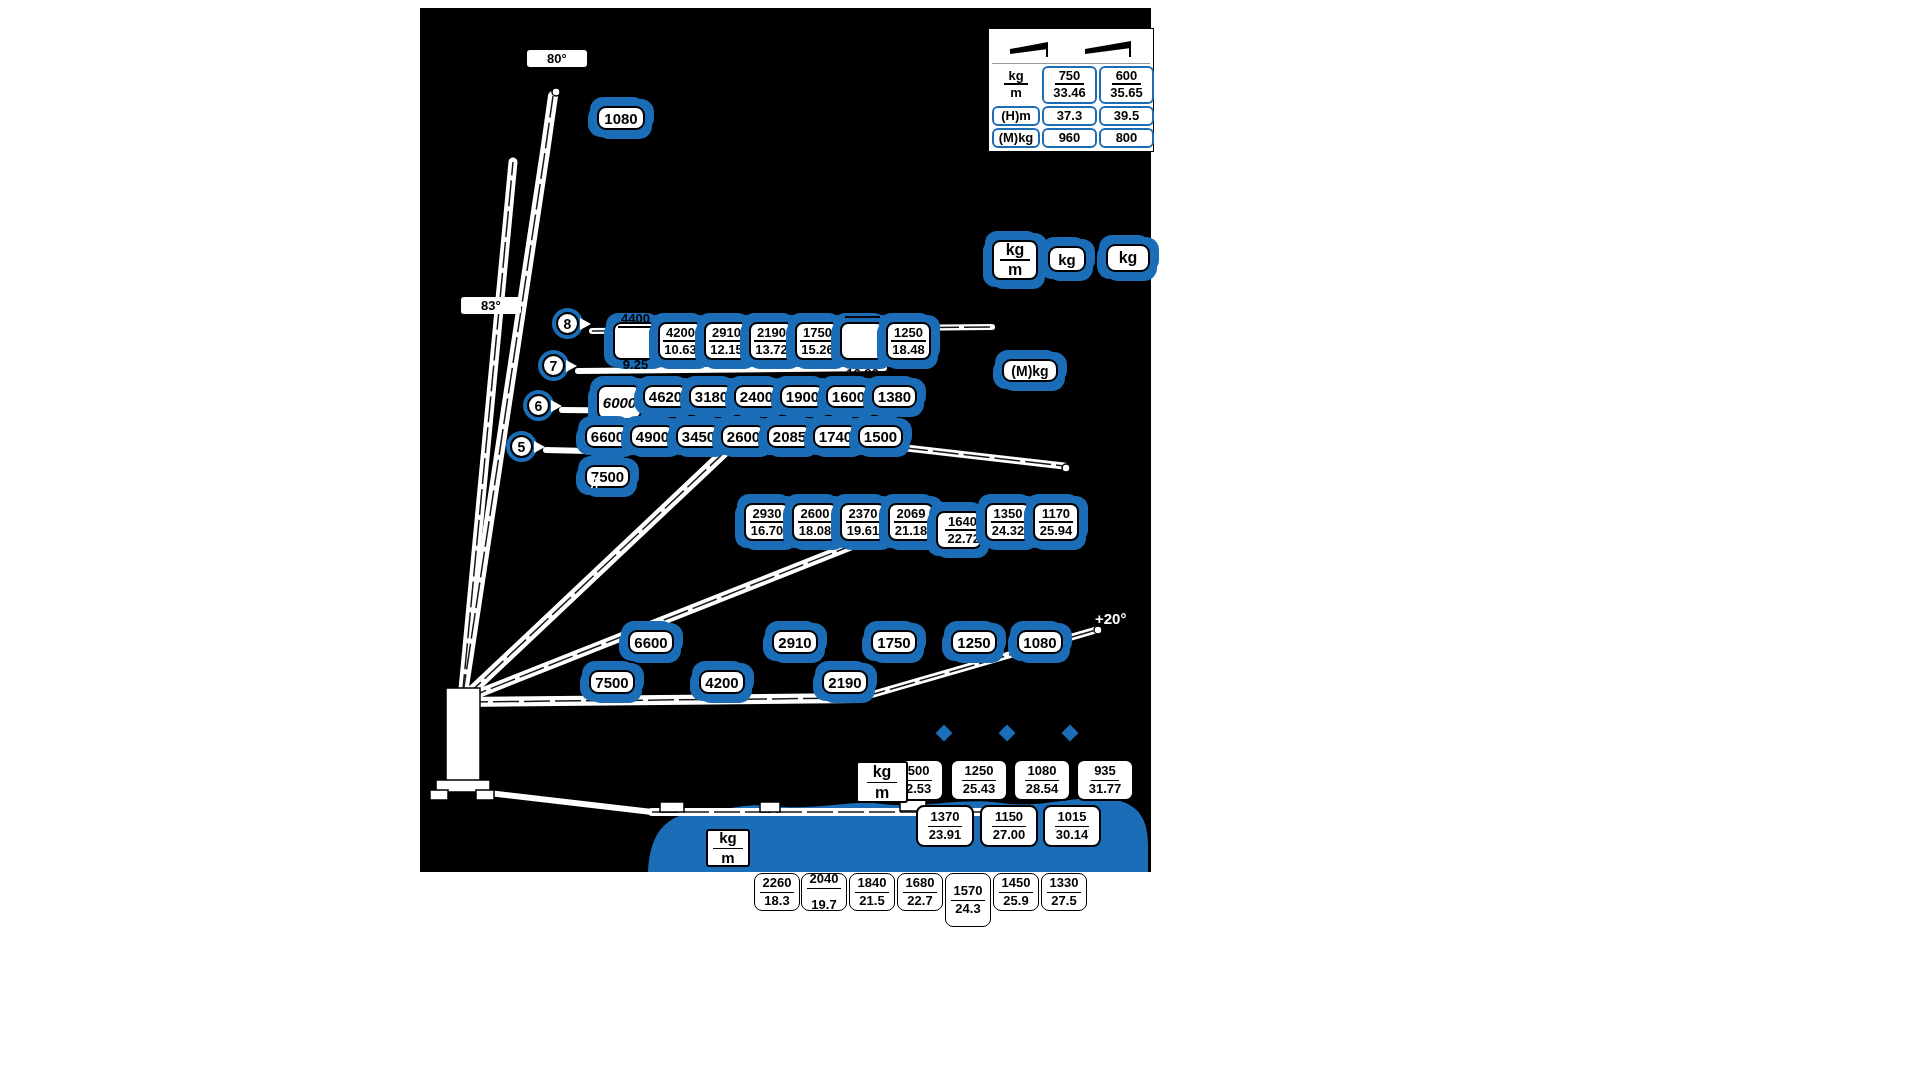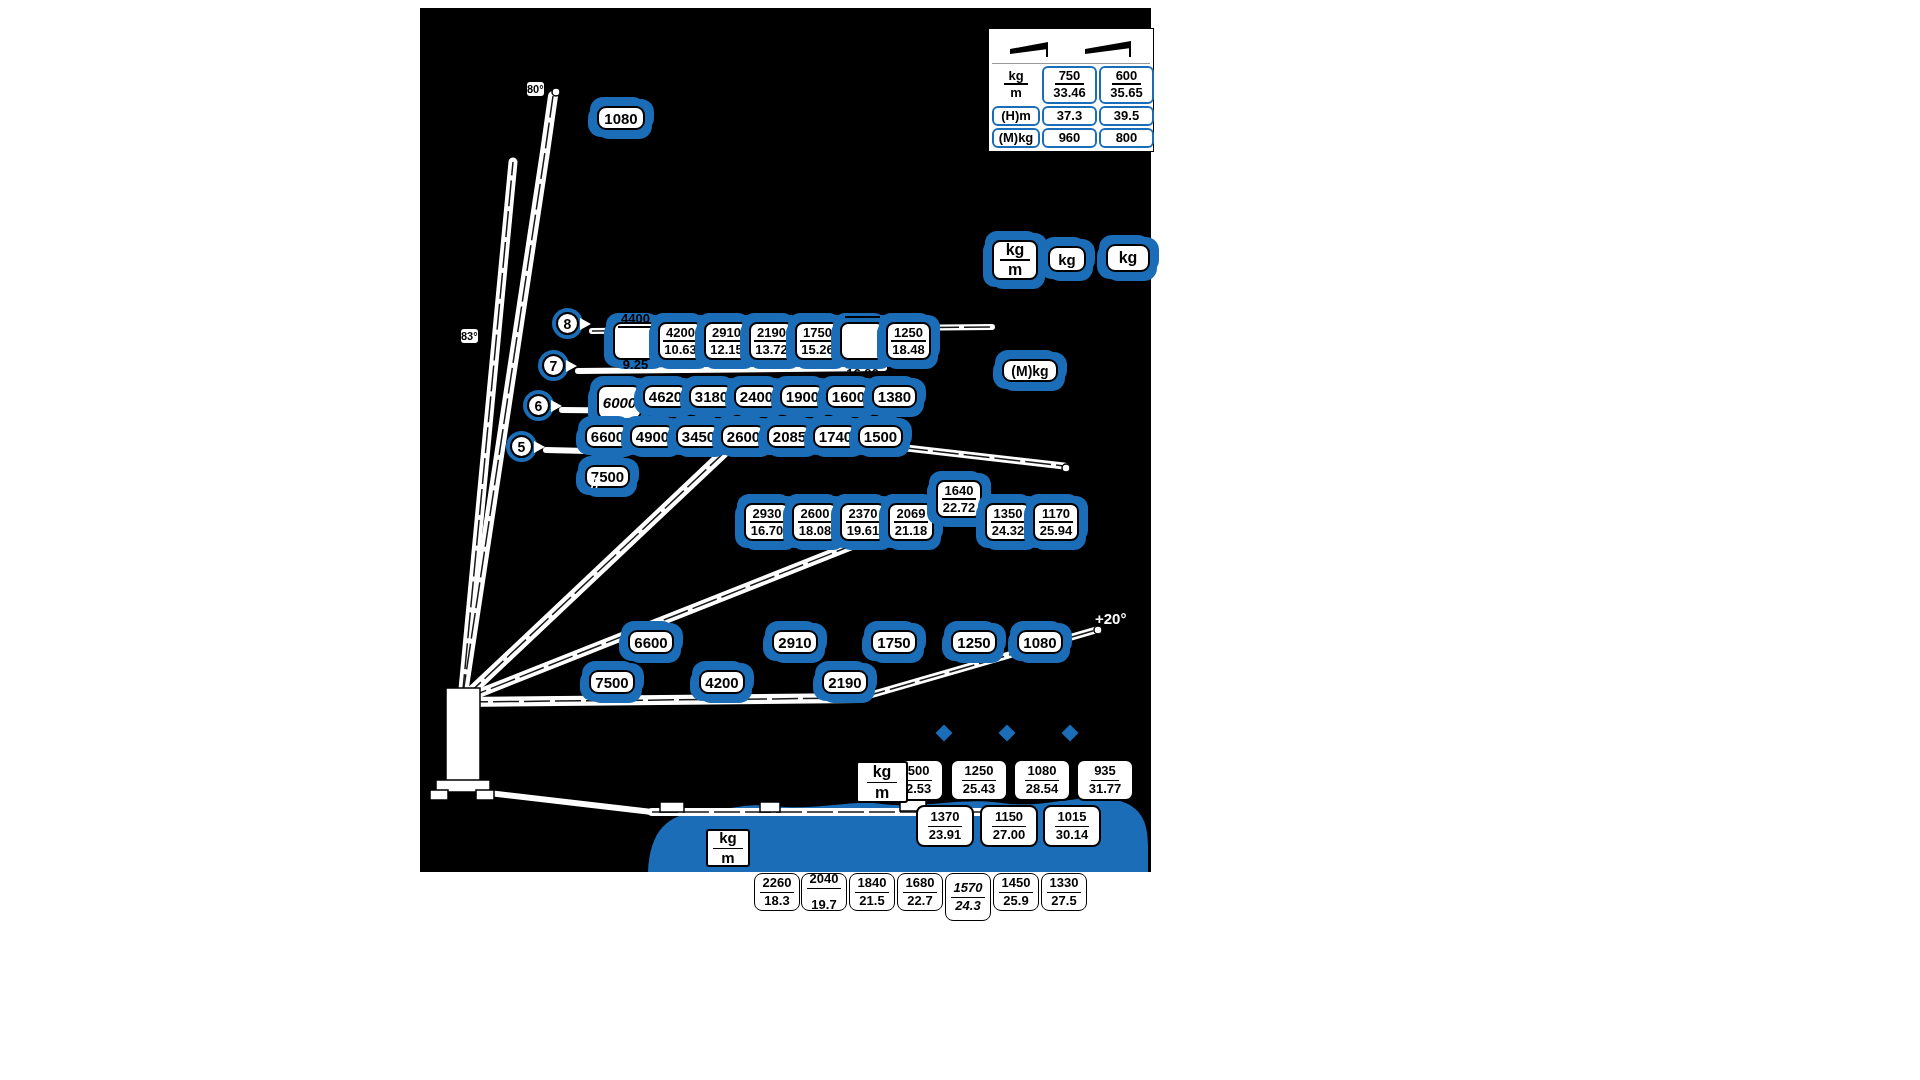--- a/index.html
+++ b/index.html
@@ -28,21 +28,21 @@
   .plain.sm { font-size:13px; border-width:1.5px; }
   .plain .frac-top { border-bottom:1.5px solid #000; }
 
   .kgm .frac-top { padding:0 6px 1px 6px; }
 
   .diamond { position:absolute; z-index:4; width:12px; height:12px; background:var(--accent);
     transform:rotate(45deg); }
 
   
   .anglebox { position:absolute; z-index:7; background:#fff; color:#000; font-weight:bold;
-    font-size:11px; padding:1px 0; border-radius:3px;margin-top:32px; }
+    font-size:13px; padding:1px 20px; border-radius:3px; }
   .angletext { position:absolute; z-index:7; color:#fff; font-weight:bold; font-size:15px; }
   .hash { position:absolute; z-index:7; color:#fff; font-weight:bold; font-size:20px; }
 
   .circled { position:absolute; z-index:7; width:23px; height:23px; background:#fff;
     border:2px solid #000; border-radius:50%; display:flex; align-items:center; justify-content:center;
     font-weight:bold; font-size:14px; color:#000; box-shadow:0 0 0 4px var(--accent); }
   .circled::after { content:""; position:absolute; left:22px; top:4px;
     border-left:11px solid #fff; border-top:6px solid transparent; border-bottom:6px solid transparent; }
 
   
@@ -166,21 +166,21 @@
       <div class="frac-bot">18.08</div>
     </div>
     <div class="badge cloud dbl" style="left: 840px; top: 459px; width: 46px; height: 38px; text-align: right;">
       <div class="frac-top">2370</div>
       <div class="frac-bot">19.61</div>
     </div>
     <div class="badge cloud dbl" style="left: 888px; top: 459px; width: 46px; height: 38px;">
       <div class="frac-top">2069</div>
       <div class="frac-bot">21.18</div>
     </div>
-    <div class="badge cloud dbl" style="left: 936px; top: 436px; width: 46px; height: 38px;">
+    <div class="badge cloud dbl" style="left: 936px; top: 467px; width: 46px; height: 38px; align-items: flex-end;">
       <div class="frac-top">1640</div>
       <div class="frac-bot">22.72</div>
     </div>
     <div class="badge cloud dbl" style="left: 985px; top: 459px; width: 46px; height: 38px;">
       <div class="frac-top">1350</div>
       <div class="frac-bot">24.32</div>
     </div>
     <div class="badge cloud dbl" style="left: 1033px; top: 459px; width: 46px; height: 38px;">
       <div class="frac-top">1170</div>
       <div class="frac-bot">25.94</div>
@@ -231,21 +231,21 @@
       <div class="frac-bot">19.7</div>
     </div>
     <div class="badge plain dbl sm" style="left: 849px; top: 829px; width: 46px; height: 38px;">
       <div class="frac-top">1840</div>
       <div class="frac-bot">21.5</div>
     </div>
     <div class="badge plain dbl sm" style="left: 897px; top: 829px; width: 46px; height: 38px;">
       <div class="frac-top">1680</div>
       <div class="frac-bot">22.7</div>
     </div>
-    <div class="badge plain dbl sm" style="left: 945px; top: 829px; width: 46px; height: 48px; font-style: italic;">
+    <div class="badge plain dbl sm" style="left: 945px; top: 829px; width: 46px; height: 54px;">
       <div class="frac-top">1570</div>
       <div class="frac-bot">24.3</div>
     </div>
     <div class="badge plain dbl sm" style="left: 993px; top: 829px; width: 46px; height: 38px;">
       <div class="frac-top">1450</div>
       <div class="frac-bot">25.9</div>
     </div>
     <div class="badge plain dbl sm" style="left: 1041px; top: 829px; width: 46px; height: 38px;">
       <div class="frac-top">1330</div>
       <div class="frac-bot">27.5</div>

